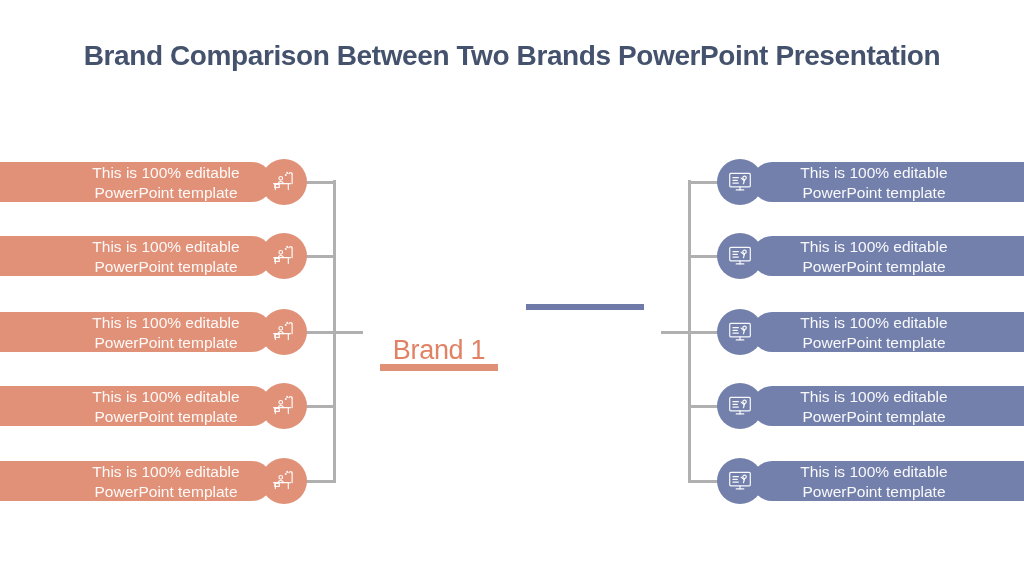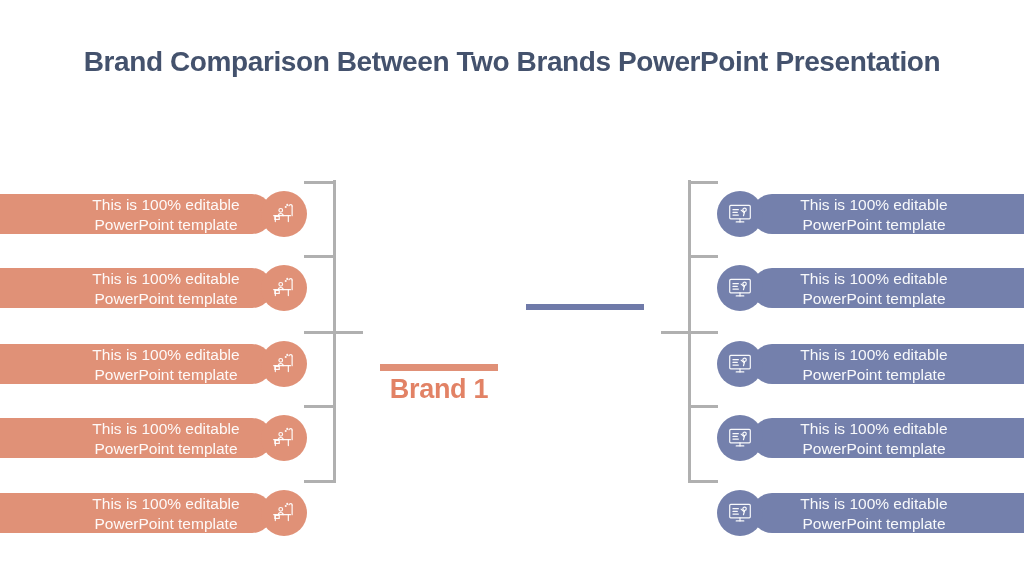--- a/index.html
+++ b/index.html
@@ -1,34 +1,34 @@
 <!DOCTYPE html>
 <html><head>
 <meta charset="utf-8">
 <style>
   html,body{margin:0;padding:0;background:#ffffff;}
   .slide{
     position:relative;width:1024px;height:576px;background:#ffffff;
     overflow:hidden;font-family:"Liberation Sans",sans-serif;
   }
   .title{
-    position:absolute;left:0;top:46px;width:1024px;text-align:center;
+    position:absolute;left:0;top:40px;width:1024px;text-align:center;
     font-size:28px;font-weight:bold;color:#44526d;letter-spacing:-0.4px;
   }
   
   .connector{position:absolute;background:#b0b0b0;}
   .vline-left{left:333px;top:180px;width:3px;height:303px;}
   .vline-right{left:688px;top:180px;width:3px;height:303px;}
   .stub{height:3px;}
   .stub.l{left:304px;width:30px;}
   .stub.l.mid{left:304px;width:59px;}
   .stub.r{left:688px;width:30px;}
   .stub.r.mid{left:661px;width:57px;}
   
-  .pill{position:absolute;height:42px;width:307px;margin-top:32px;}
+  .pill{position:absolute;height:42px;width:307px;}
   .pill .body{position:absolute;top:0;height:40px;}
   .pill.left-pill{left:0;}
   .pill.left-pill .body{left:0;width:272px;background:#e09177;border-radius:0 21px 21px 0;}
   .pill.right-pill{left:717px;}
   .pill.right-pill .body{left:35px;width:272px;background:#7480ac;border-radius:21px 0 0 21px;}
   .pill .bubble{
     position:absolute;top:-3px;width:46px;height:46px;border-radius:50%;
     display:flex;align-items:center;justify-content:center;
   }
   .pill.left-pill .bubble{left:261px;background:#e09177;}
@@ -37,21 +37,21 @@
     position:absolute;top:1px;width:216px;height:39px;
     font-size:15.5px;line-height:19.5px;text-align:center;
     color:rgba(255,255,255,0.95);font-weight:400;
   }
   .pill.left-pill .txt{left:58px;}
   .pill.right-pill .txt{left:49px;}
   .pill .bubble svg{display:block;}
   
   .brand-label{
     position:absolute;top:335px;width:118px;height:30px;line-height:30px;
-    text-align:center;font-size:27px;font-weight:bold;letter-spacing:-0.3px;margin-top:39px;
+    text-align:center;font-size:27px;font-weight:normal;letter-spacing:-0.3px;
   }
   .brand1-label{left:380px;color:#e28265;}
   .brand2-label{left:526px;color:#5d6c9e;}
   .brand-line{position:absolute;}
   .brand1-line{left:380px;top:364px;width:118px;height:7px;background:#e09077;}
   .brand2-line{left:526px;top:304px;width:118px;height:6px;background:#6f7aa9;}
 </style>
 </head>
 <body>
 

